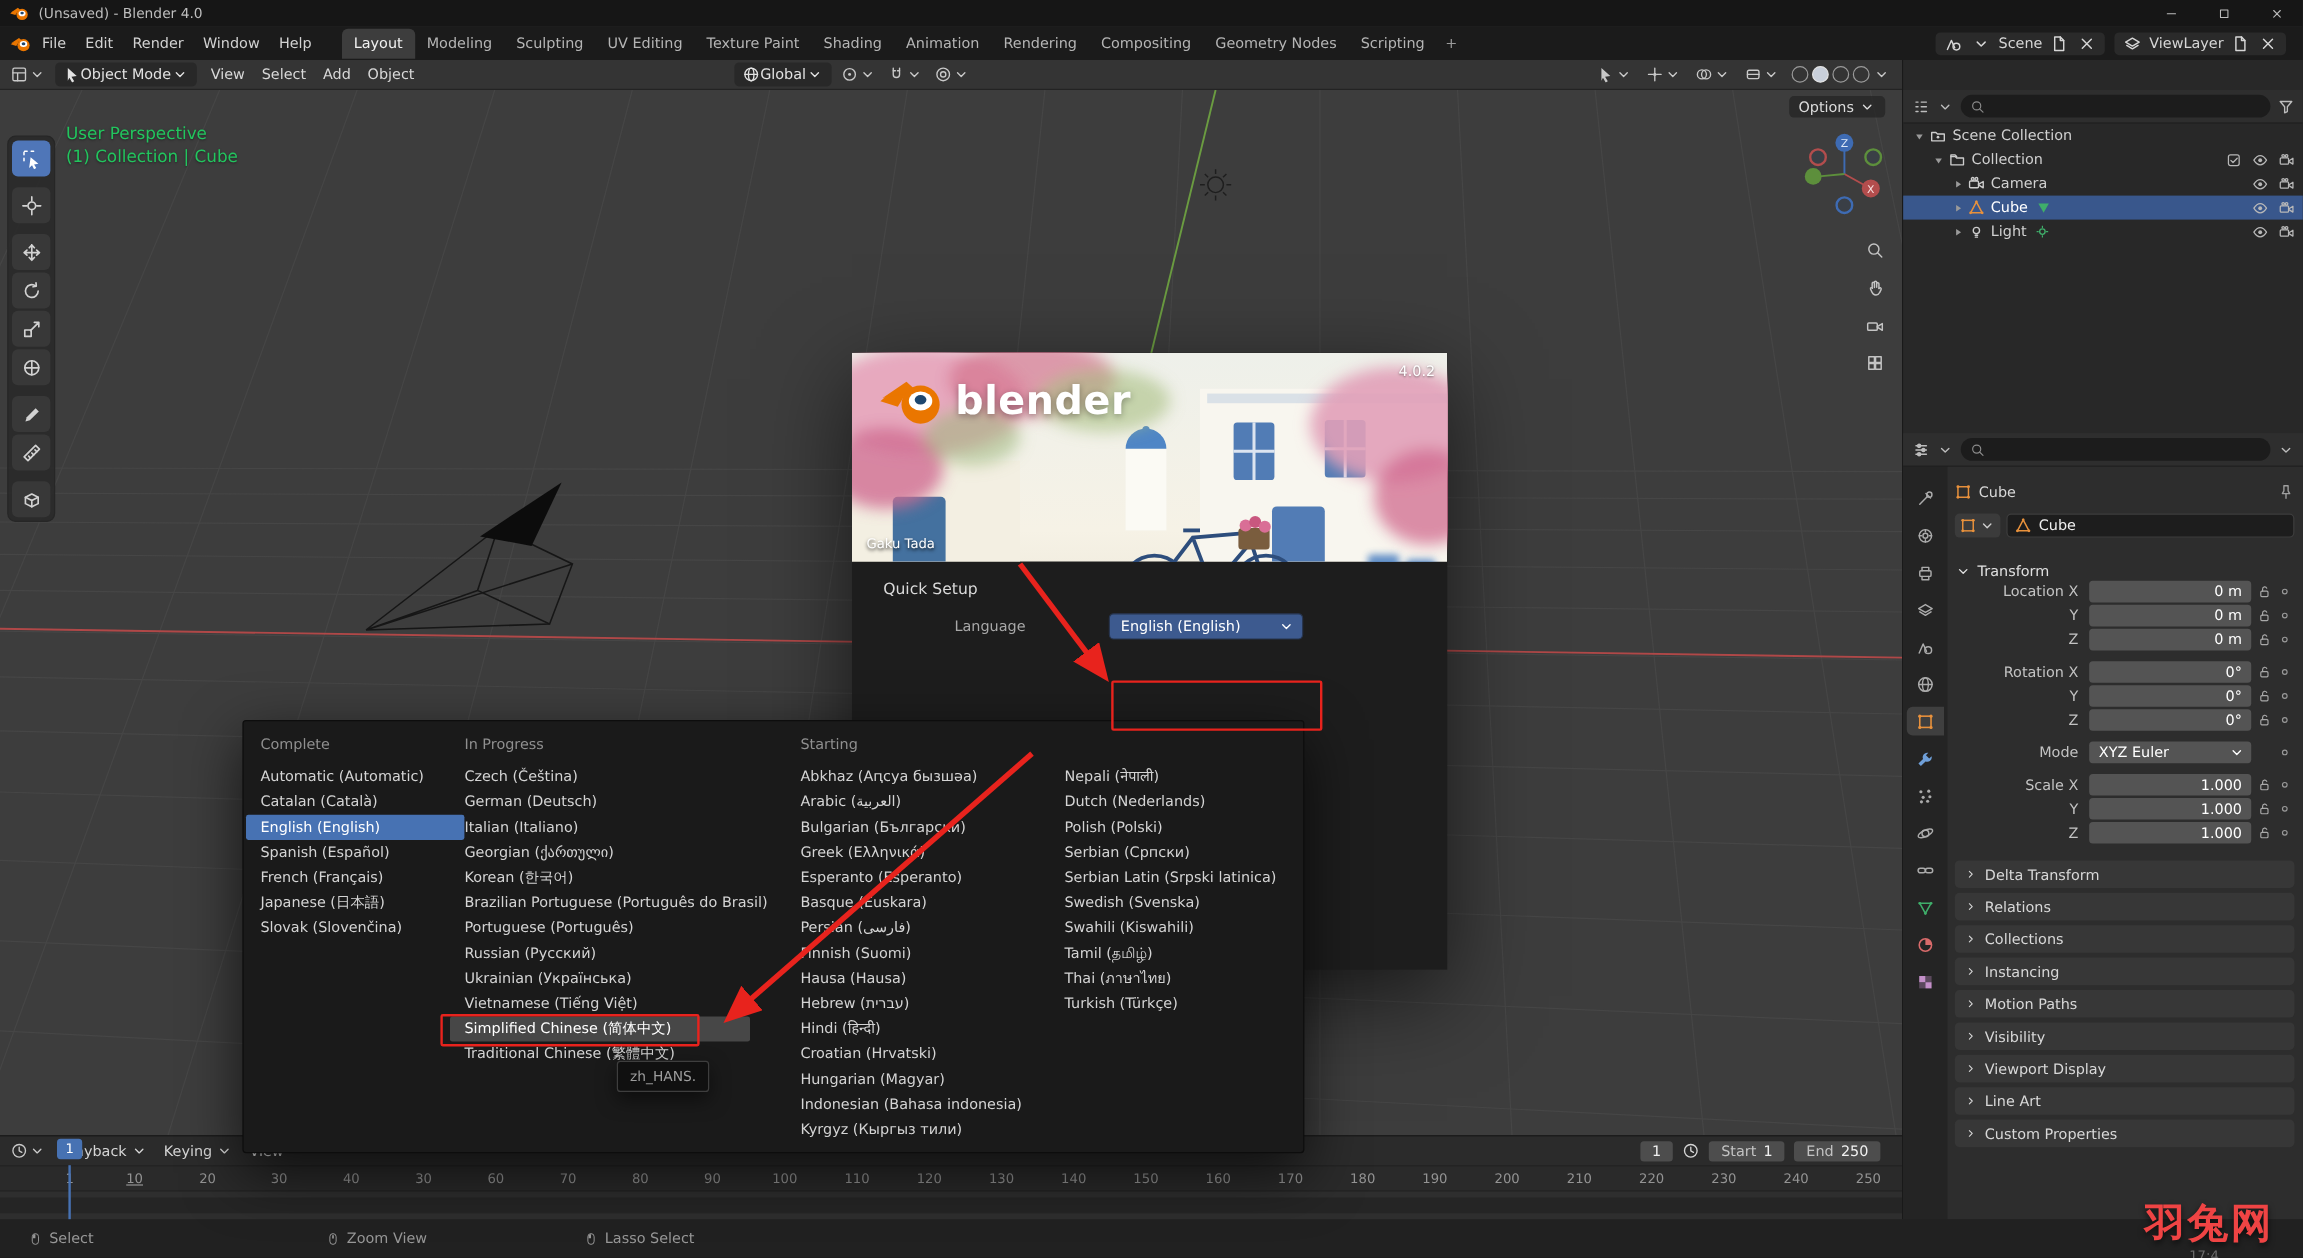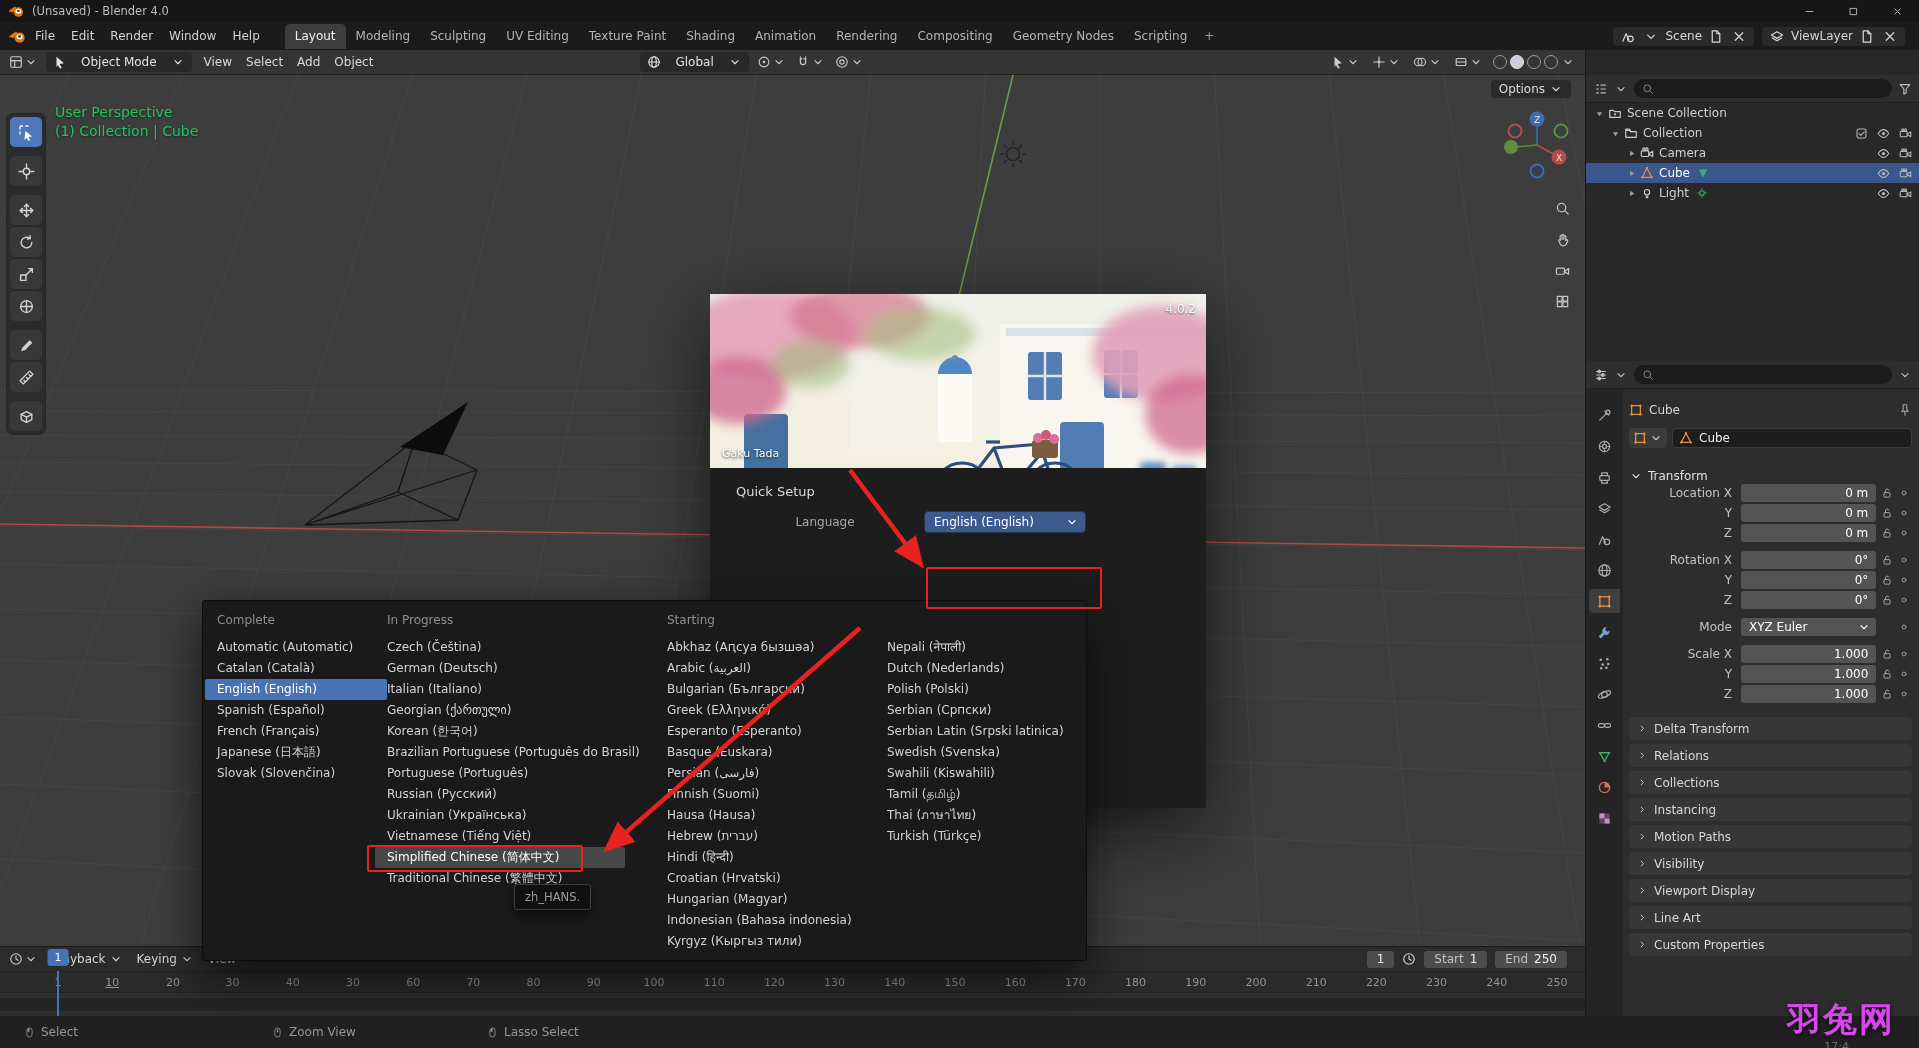--- a/index.html
+++ b/index.html
@@ -21,21 +21,21 @@
 .menu-item{padding:4px 8px;border-radius:3px;color:#d2d2d2}
 #mb-tabs{display:flex;margin-left:16px;align-items:center}
 .tab{padding:5px 10px 6px;color:#b5b5b5;border-radius:5px 5px 0 0;white-space:nowrap}
 .tab.active{background:#3d3d3d;color:#f1f1f1}
 .addtab{color:#9a9a9a;padding:5px 7px}
 #mb-right{margin-left:auto;display:flex;align-items:center;gap:8px;padding-right:6px}
 .pillgroup{display:flex;align-items:center;background:#2a2a2a;border-radius:4px;padding:2px 6px;gap:5px;color:#d6d6d6}
 .pillgroup .icon svg{width:13px;height:13px}
 
 #toolheader{position:absolute;top:50px;left:0;width:1585px;height:25px;background:#343434;border-bottom:1px solid #232323;display:flex;align-items:center;padding:0 6px;gap:5px}
-.th-pill{display:flex;align-items:center;gap:14px;background:#282828;border-radius:4px;padding:2px 7px;color:#e2e2e2;height:20px}
+.th-pill{display:flex;align-items:center;gap:0;background:#282828;border-radius:4px;padding:2px 7px;color:#e2e2e2;height:20px}
 .th-menu{padding:2px 7px;color:#d8d8d8}
 .th-spacer{width:250px}
 .th-icongroup{display:inline-flex;align-items:center;gap:1px;color:#c9c9c9;padding:0 3px}
 #th-right{margin-left:auto;display:flex;align-items:center;gap:7px;padding-right:4px}
 #th-shading{display:flex;align-items:center;gap:3px}
 .shadeball{width:14px;height:14px;border-radius:50%;border:1.3px solid #9a9a9a;background:transparent}
 .shadeball.active{background:#c8cfda;border-color:#e2e2e2}
 
 #viewport{position:absolute;top:75px;left:0;width:1585px;height:871px;background:#3d3d3d;overflow:hidden}
 #vp-grid{position:absolute;inset:0}
@@ -131,21 +131,21 @@
 .lm-header{height:22px;line-height:22px;padding-left:12px;color:#8f8f8f;margin-bottom:6px}
 .lm-item{height:21px;line-height:21px;padding-left:12px;color:#d4d4d4;border-radius:2px;white-space:nowrap;font-size:12px}
 .lm-item.selected{background:#4772b3;color:#fff}
 .lm-item.hovered{background:#474747;color:#fff}
 
 #tooltip{position:absolute;left:514px;top:884px;background:#101010;border:1px solid #3e3e3e;border-radius:3px;padding:5px 10px;color:#9d9d9d;font-size:11.5px;z-index:80;box-shadow:0 6px 16px rgba(0,0,0,.5)}
 .redbox{position:absolute;border:2.5px solid #e8231d;z-index:70;border-radius:2px}
 #redbox1{left:926px;top:567px;width:176px;height:42px}
 #redbox2{left:367px;top:845px;width:216px;height:27px}
 #annotations{position:absolute;inset:0;z-index:90;pointer-events:none}
-#watermark{position:absolute;right:24px;top:997px;z-index:100;color:#d946ef;font-size:34px;font-weight:bold;letter-spacing:2px;text-shadow:0 2px 5px rgba(0,0,0,.65)}
+#watermark{position:absolute;right:24px;top:997px;z-index:100;color:#ef4444;font-size:34px;font-weight:bold;letter-spacing:2px;text-shadow:0 2px 5px rgba(0,0,0,.65)}
 #wm-sub{position:absolute;right:70px;top:1040px;z-index:100;color:#6d6d6d;font-size:11px}
 </style>
 </head>
 <body>
 
 <div id="app">
 
   <div id="titlebar">
     <span class="icon">
         <svg viewBox="0 0 30 26">
@@ -1408,20 +1408,32 @@
           <path d="M252 196 L284 154 L330 150 M252 196 L300 196 L334 156 M330 150 L345 196 M300 196 L284 154"></path>
           <path d="M276 148 L290 148"></path>
           <path d="M326 144 L338 142"></path>
         </g>
         <rect x="322" y="146" width="26" height="18" rx="3" fill="#7a5d3e"></rect>
         <circle cx="328" cy="144" r="5" fill="#d96e96"></circle>
           <circle cx="336" cy="141" r="5" fill="#c9577f"></circle>
           <circle cx="344" cy="145" r="5" fill="#d96e96"></circle>
       </svg>
       <div id="splash-version">4.0.2</div>
+      <div id="splash-logo">
+        <span class="icon">
+            <svg viewBox="0 0 30 26">
+              <path d="M1 13.5C5 9.5 9 8.5 13 9.5L9 16Z" fill="#ea7600"></path>
+              <path d="M2 12L13 4.5L18 9Z" fill="#ea7600"></path>
+              <circle cx="19.5" cy="15" r="8.8" fill="#ea7600"></circle>
+              <ellipse cx="19.5" cy="13.4" rx="5.4" ry="4.4" fill="#fff"></ellipse>
+              <ellipse cx="19.5" cy="12.8" rx="2.7" ry="2.2" fill="#1e476f"></ellipse>
+            </svg>
+          </span>
+        <span id="splash-wordmark">blender</span>
+      </div>
       <div id="splash-credit">Gaku Tada</div>
     </div>
     <div id="splash-body">
       <div id="quick-setup">Quick Setup</div>
       <div class="splash-row">
         <span class="splash-label">Language</span>
         <div id="lang-select">
           <span>English (English)</span>
           <span class="icon">
               <svg viewBox="0 0 16 16" fill="none" stroke="currentColor" stroke-width="1.3" stroke-linecap="round" stroke-linejoin="round">

